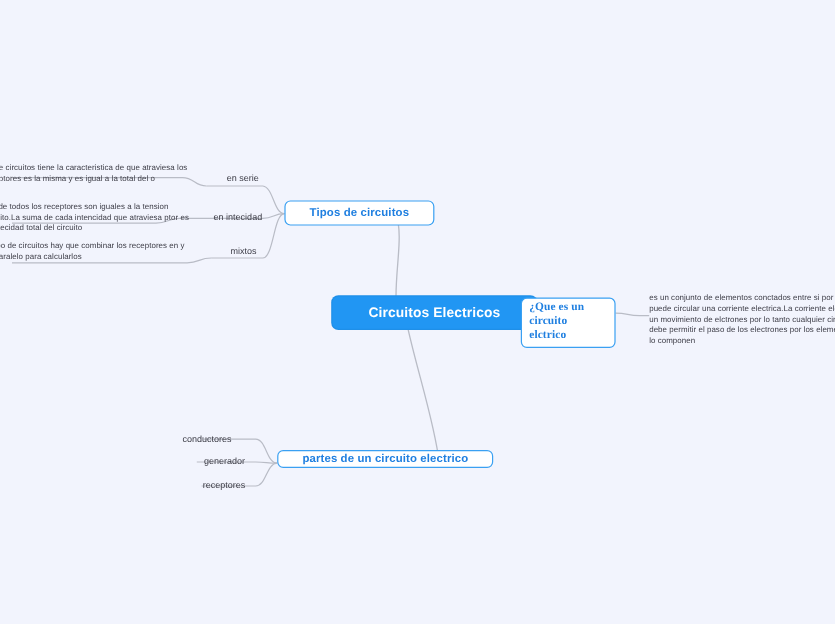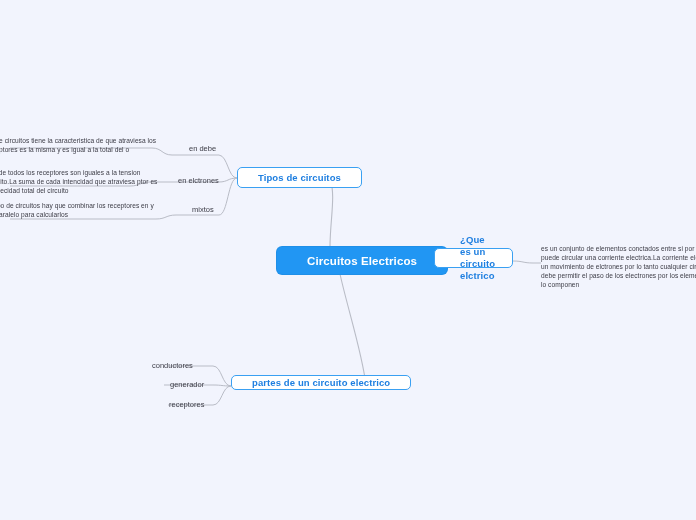--- a/index.html
+++ b/index.html
@@ -56,25 +56,26 @@
     padding: 0 20px;
   }
   #node-tipos {
     left: 237px;
     top: 167px;
     height: 21px;
   }
   #node-quees {
     left: 434px;
     top: 248px;
-    height: 20px;
+    height: 42px;
     line-height: 1.25;
     white-space: normal;
     width: 79px;
-    padding: 0 25px;
+    padding: 0 6px;
+    font-family: Liberation Serif, serif;
   }
   #node-partes {
     left: 231px;
     top: 375px;
     height: 15px;
   }
 
   
   .leaf {
     position: absolute;
@@ -127,22 +128,22 @@
       <path d="M 231 386 C 222 386 222 405 213 405 L 168 405"></path>
 
       <path d="M 513 261 C 523 261 523 263 533 263 L 541 263"></path>
     </g>
   </svg>
 
   <div class="node node-root">Circuitos Electricos</div>
 
   <div class="node node-branch" id="node-tipos">Tipos de circuitos</div>
 
-  <div class="leaf" style="left:189px; top:144px;">en debe</div>
-  <div class="leaf" style="left:178px; top:176px;">en elctrones</div>
+  <div class="leaf" style="left:189px; top:144px;">en serie</div>
+  <div class="leaf" style="left:178px; top:176px;">en intecidad</div>
   <div class="leaf" style="left:192px; top:205px;">mixtos</div>
 
   <div class="note note-left" style="top:136px;">po de circuitos tiene la caracteristica de que atraviesa los receptores es la misma y es igual a la total del o</div>
   <div class="note note-left" style="top:168px;">nes de todos los receptores son iguales a la tension circuito.La suma de cada intencidad que atraviesa ptor es la intecidad total del circuito</div>
   <div class="note note-left" style="top:201px;">te tipo de circuitos hay que combinar los receptores en y en paralelo para calcularlos</div>
 
   <div class="node node-branch" id="node-quees">
     <span>
       <span>¿Que es un</span><br>
       <span>circuito elctrico</span>

